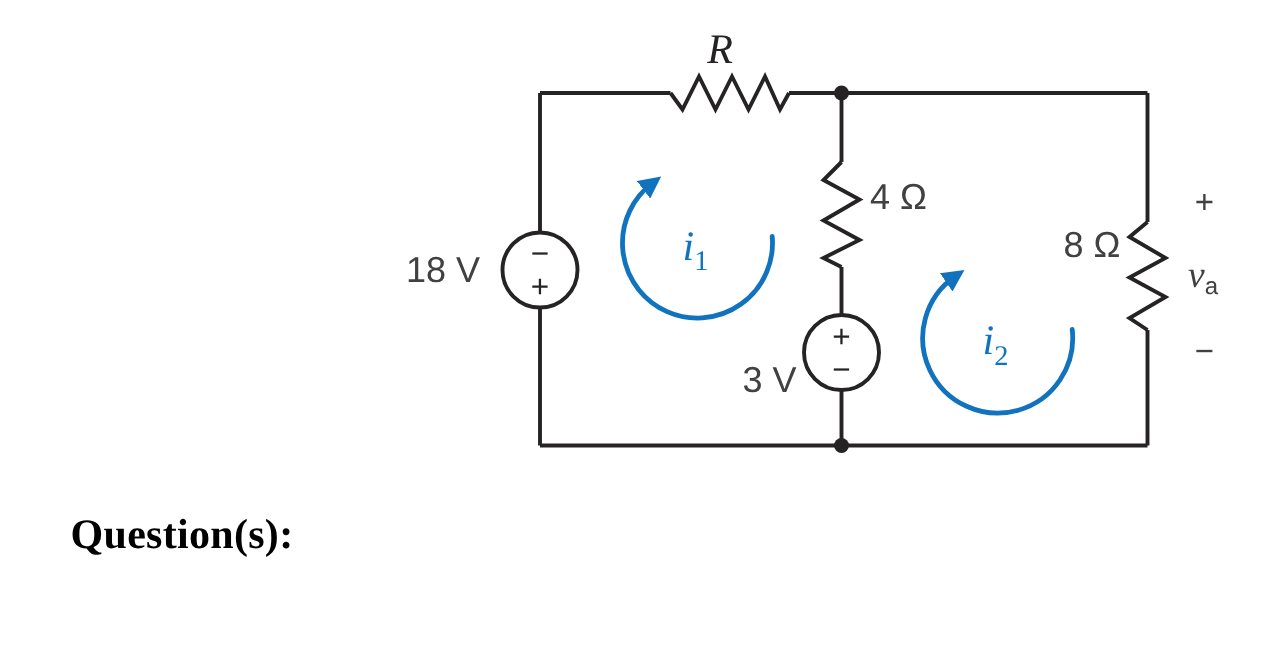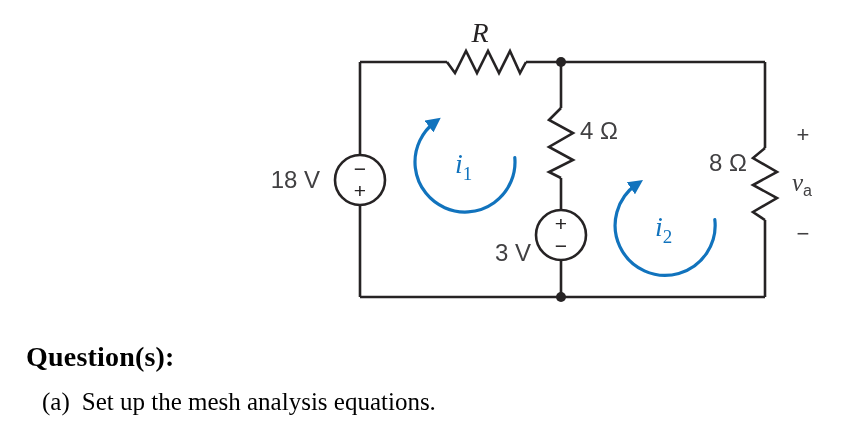--- a/index.html
+++ b/index.html
@@ -16,21 +16,21 @@
   .src-sign{font-family:"Liberation Sans",sans-serif;font-size:21px;fill:#262324;
             text-anchor:middle;}
   .lbl-R{font-family:"Liberation Serif",serif;font-style:italic;font-size:28px;fill:#262324;
          text-anchor:middle;}
   .lbl-v{font-family:"Liberation Serif",serif;font-style:italic;font-size:25px;fill:#414042;}
   .lbl-vsub{font-family:"Liberation Sans",sans-serif;font-size:16px;font-style:normal;fill:#414042;}
   .lbl-mesh{font-family:"Liberation Serif",serif;font-style:italic;font-size:28px;fill:#1173bd;}
   .lbl-meshsub{font-size:19px;fill:#1173bd;font-style:normal;font-family:"Liberation Serif",serif;}
   .anchor-end{text-anchor:end;}
   .anchor-mid{text-anchor:middle;}
-  .question-block{position:absolute;left:26px;top:341px;color:#000000;
+  .question-block{position:absolute;left:47px;top:341px;color:#000000;
                   font-family:"Liberation Serif",serif;}
   .q-heading{font-weight:bold;font-size:28px;letter-spacing:0.2px;}
   .q-item{margin-top:15px;margin-left:16px;font-size:25px;}
   .q-item-label{display:inline-block;margin-right:12px;}
 </style>
 </head>
 <body>
 
 <div class="page">
 
@@ -78,18 +78,15 @@
     <text class="lbl-sign anchor-mid" x="803" y="142">+</text>
     <text class="lbl-v" x="792" y="191"><tspan>v</tspan><tspan class="lbl-vsub" dy="5">a</tspan></text>
     <text class="lbl-sign anchor-mid" x="803" y="241">−</text>
 
     <text class="lbl-mesh" x="455" y="173"><tspan>i</tspan><tspan class="lbl-meshsub" dy="7">1</tspan></text>
     <text class="lbl-mesh" x="655" y="236"><tspan>i</tspan><tspan class="lbl-meshsub" dy="7">2</tspan></text>
   </svg>
 
   <div class="question-block">
     <div class="q-heading">Question(s):</div>
-    <div class="q-item">
-      <span class="q-item-label">(a)</span><span>Set up the mesh analysis equations.</span>
-    </div>
   </div>
 
 </div>
 
 </body></html>

